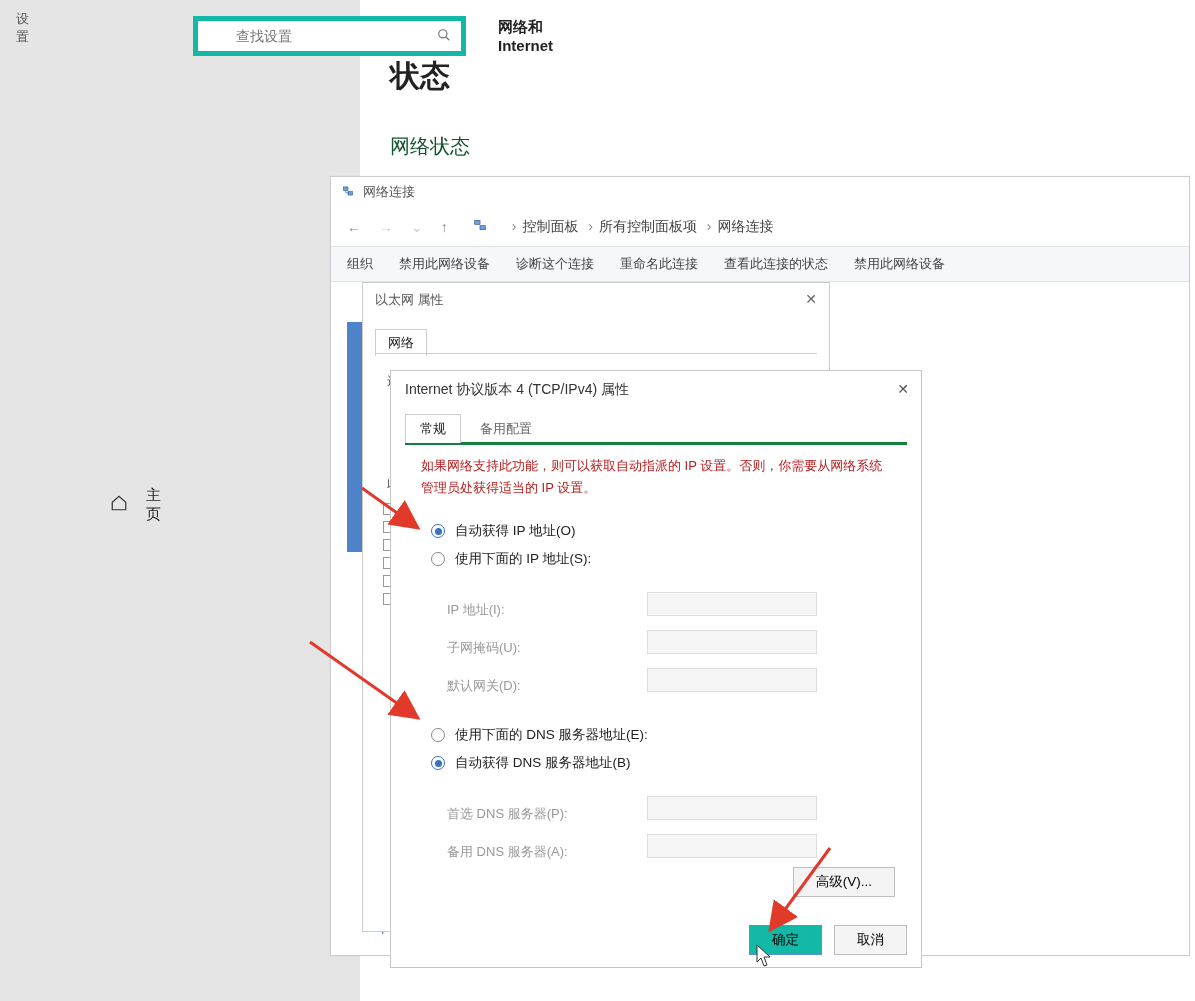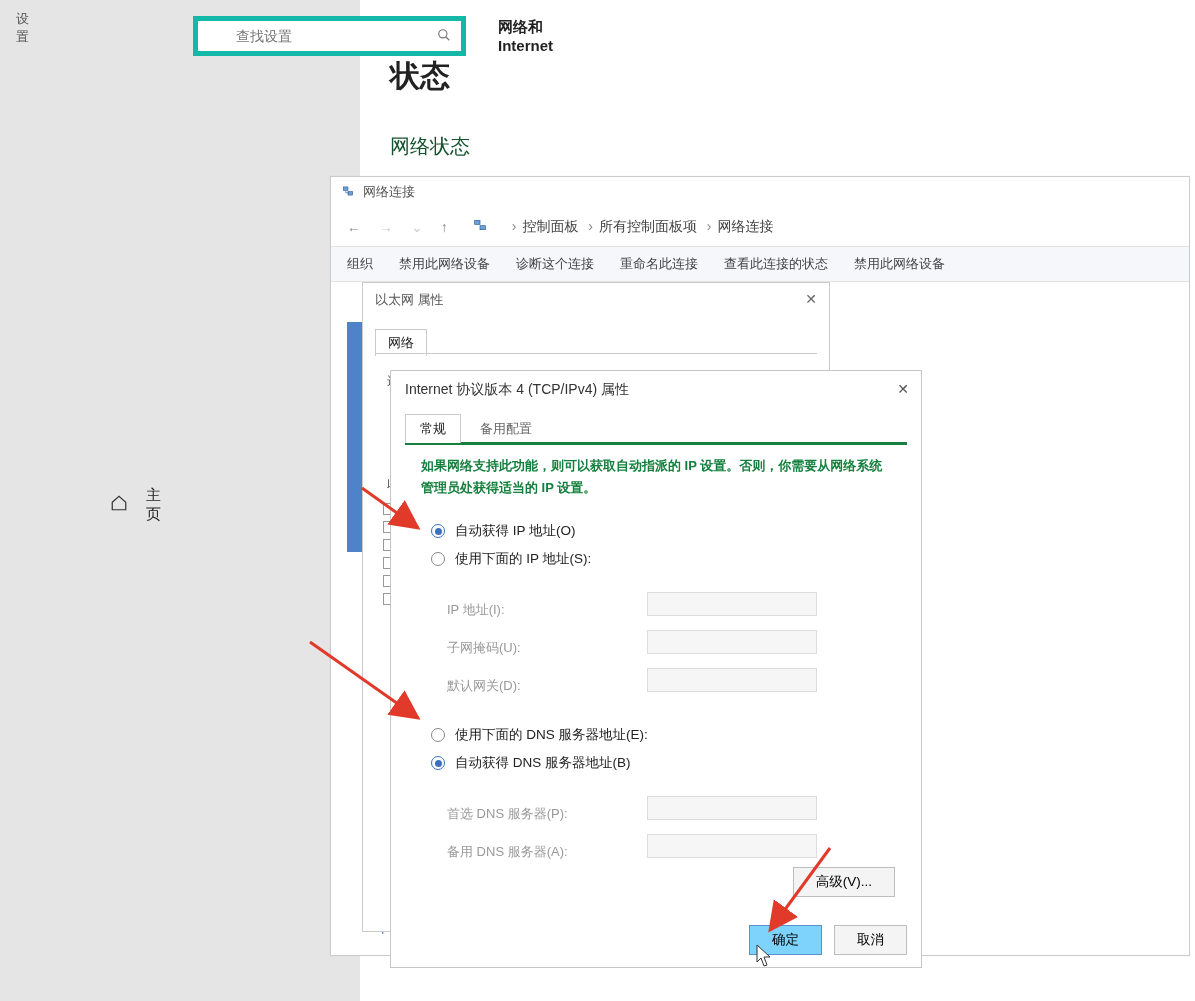--- a/index.html
+++ b/index.html
@@ -218,24 +218,23 @@
   }
   .ipv4-tabs .tab.inactive { color: #666; border-color: transparent; background: transparent;}
   .ipv4-panel {
     position: absolute;
     left: 14px; right: 14px;
     top: 70px; bottom: 58px;
     padding: 14px 12px;
   }
   .ipv4-intro {
     font-size: 13px;
-    color: #15803d;
+    color: #b91c1c;
     line-height: 1.7;
     padding: 0 4px 18px;
-    font-weight: bold;
   }
   .radio-group { margin-left: 14px; margin-bottom: 12px; }
   .radio-row {
     display: flex;
     align-items: center;
     gap: 10px;
     padding: 5px 0;
     font-size: 13.5px;
     color: #222;
   }
@@ -278,21 +277,21 @@
     padding: 5px 22px;
     font-size: 13.5px;
     cursor: pointer;
   }
   .ipv4-footer {
     position: absolute;
     right: 14px; bottom: 12px;
     display: flex;
     gap: 12px;
   }
-  .btn.primary { background: #7dd3fc; border-color: #5a8fd0; }
+  .btn.primary { background: #14b8a6; border-color: #5a8fd0; }
 
   
   .arrow-overlay {
     position: absolute;
     inset: 0;
     pointer-events: none;
   }
 </style>
 </head>
 <body>

